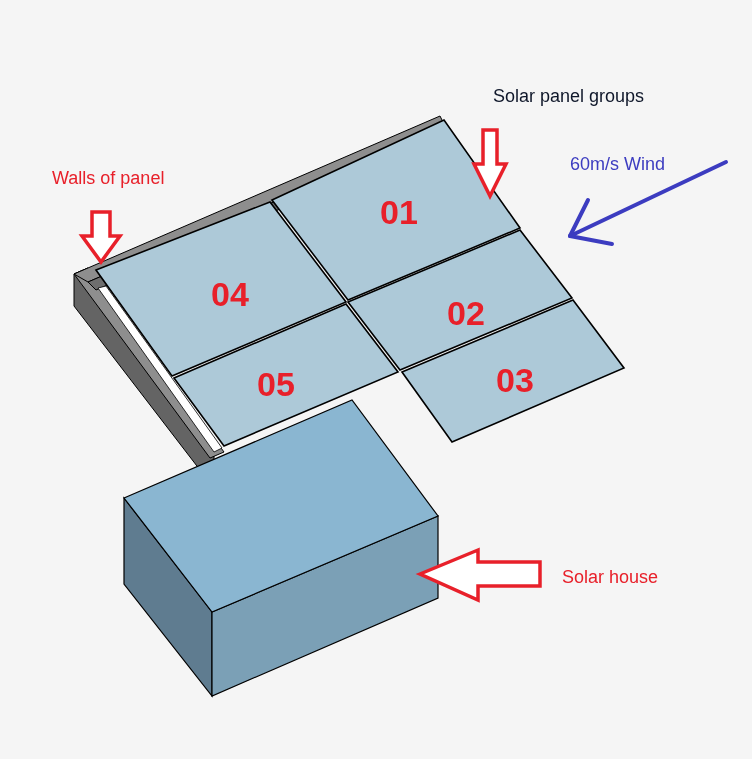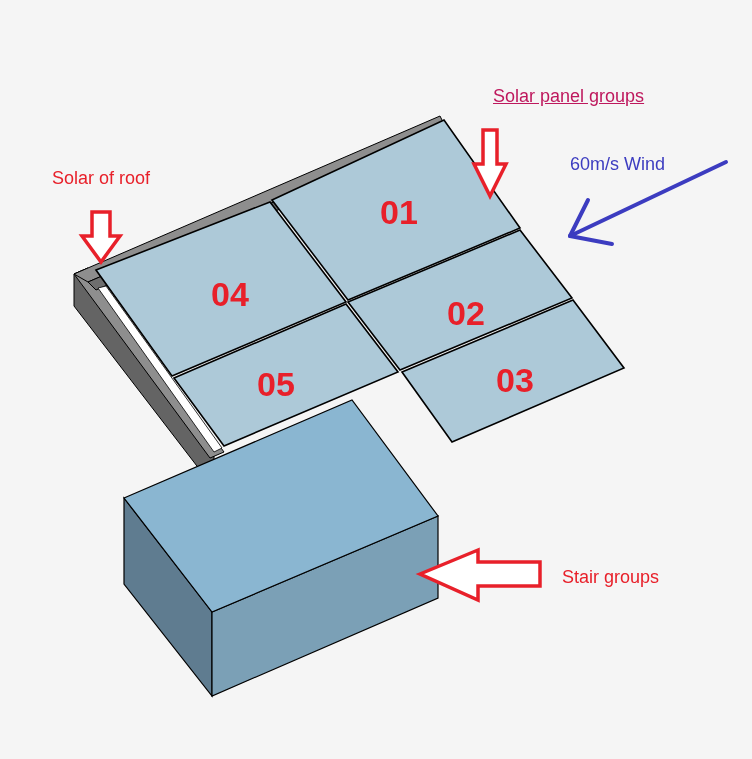--- a/index.html
+++ b/index.html
@@ -65,17 +65,17 @@
     <g>
       <polygon points="420,574 478,550 478,562 540,562 540,586 478,586 478,600" fill="#ffffff" stroke="#e8202a" stroke-width="3.5" stroke-linejoin="miter"></polygon>
     </g>
     <g>
       <line x1="726" y1="162" x2="570" y2="236" stroke="#3c3cc0" stroke-width="4" stroke-linecap="round"></line>
       <line x1="570" y1="236" x2="588" y2="200" stroke="#3c3cc0" stroke-width="4" stroke-linecap="round"></line>
       <line x1="570" y1="236" x2="612" y2="244" stroke="#3c3cc0" stroke-width="4" stroke-linecap="round"></line>
     </g>
   </svg>
 
-  <div class="label" id="lbl-walls" style="color: rgb(232, 32, 42); left: 52px; top: 168px;">Solar of roof</div>
-  <div class="label" id="lbl-solar" style="color: #be185d; left: 493px; top: 86px; text-decoration: underline;">Solar panel groups</div>
+  <div class="label" id="lbl-walls" style="color: rgb(232, 32, 42); left: 52px; top: 168px;">Walls of panel</div>
+  <div class="label" id="lbl-solar" style="color: #0f172a; left: 493px; top: 86px;">Solar panel groups</div>
   <div class="label" id="lbl-wind" style="color: rgb(60, 60, 192); left: 570px; top: 154px;">60m/s Wind</div>
-  <div class="label" id="lbl-stair" style="color: rgb(232, 32, 42); left: 562px; top: 567px;">Stair groups</div>
+  <div class="label" id="lbl-stair" style="color: rgb(232, 32, 42); left: 562px; top: 567px;">Solar house</div>
 </div>
 
 </body></html>

